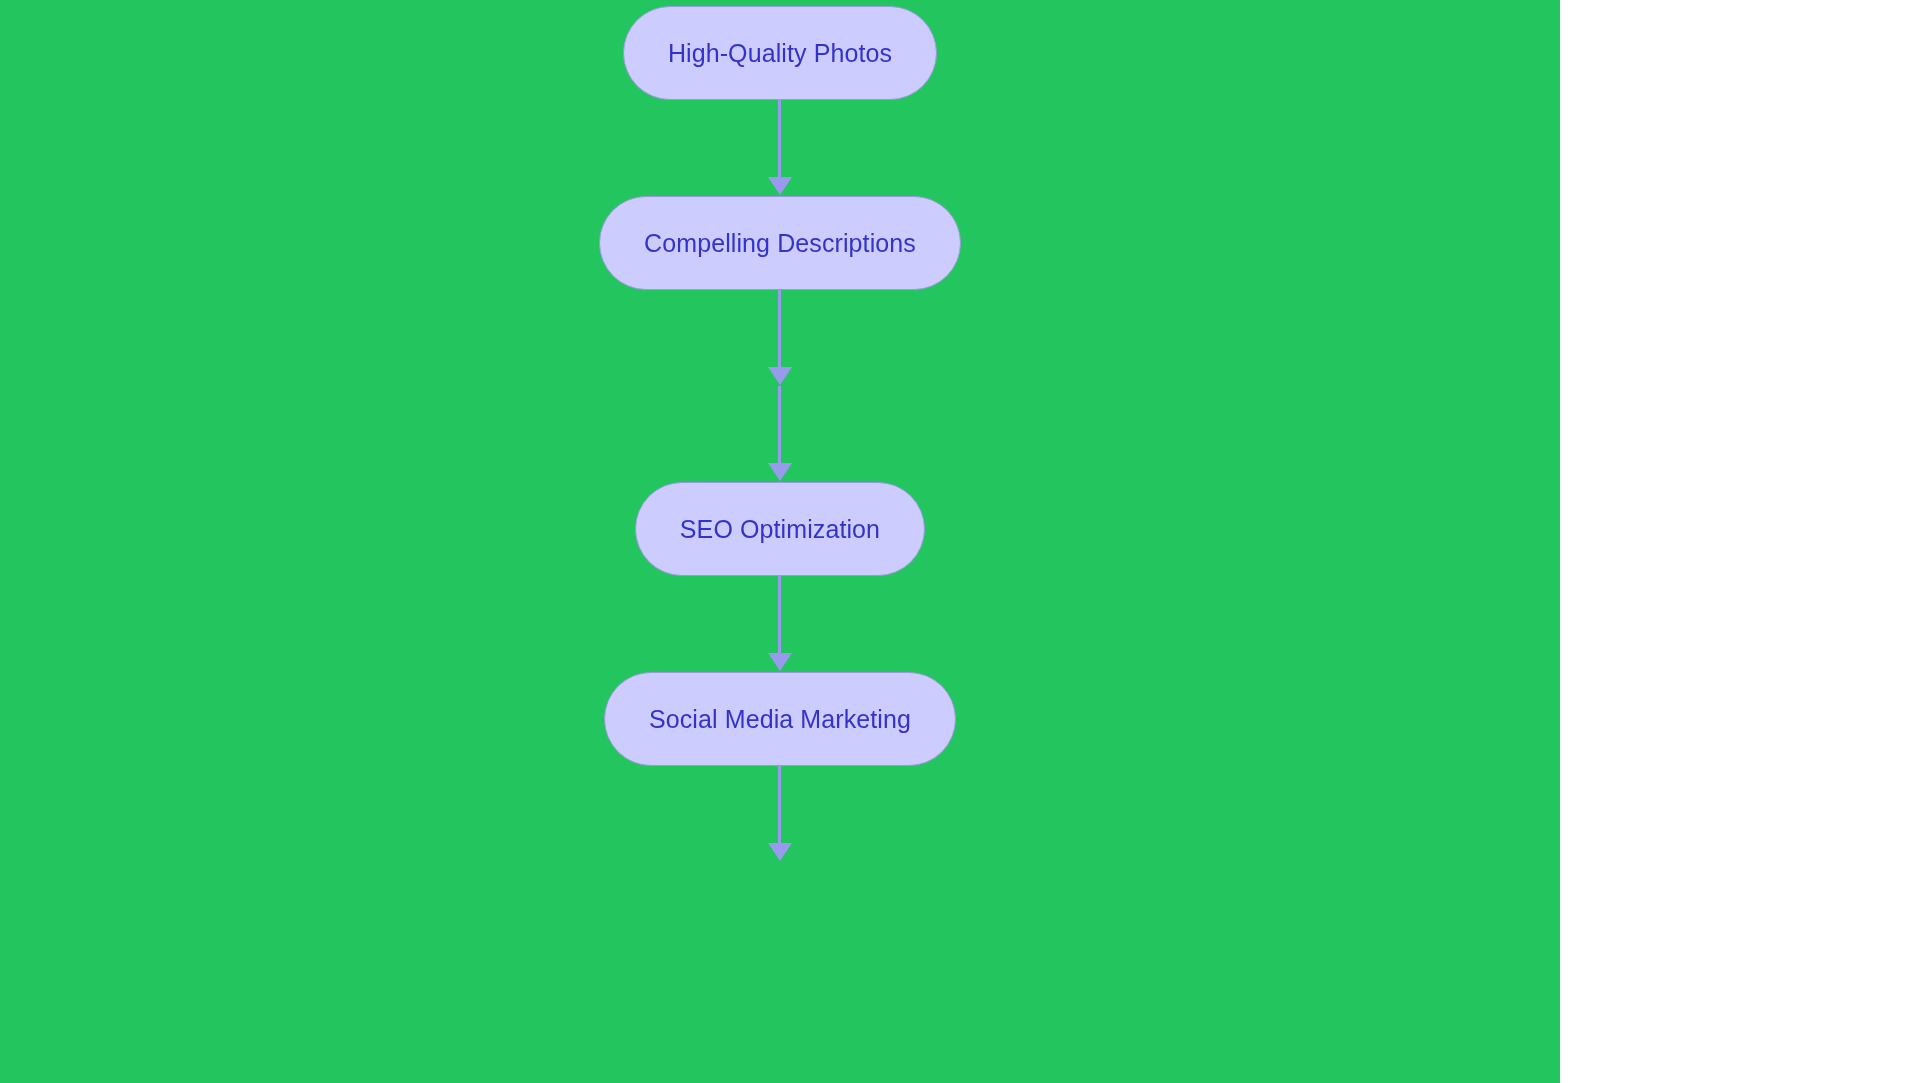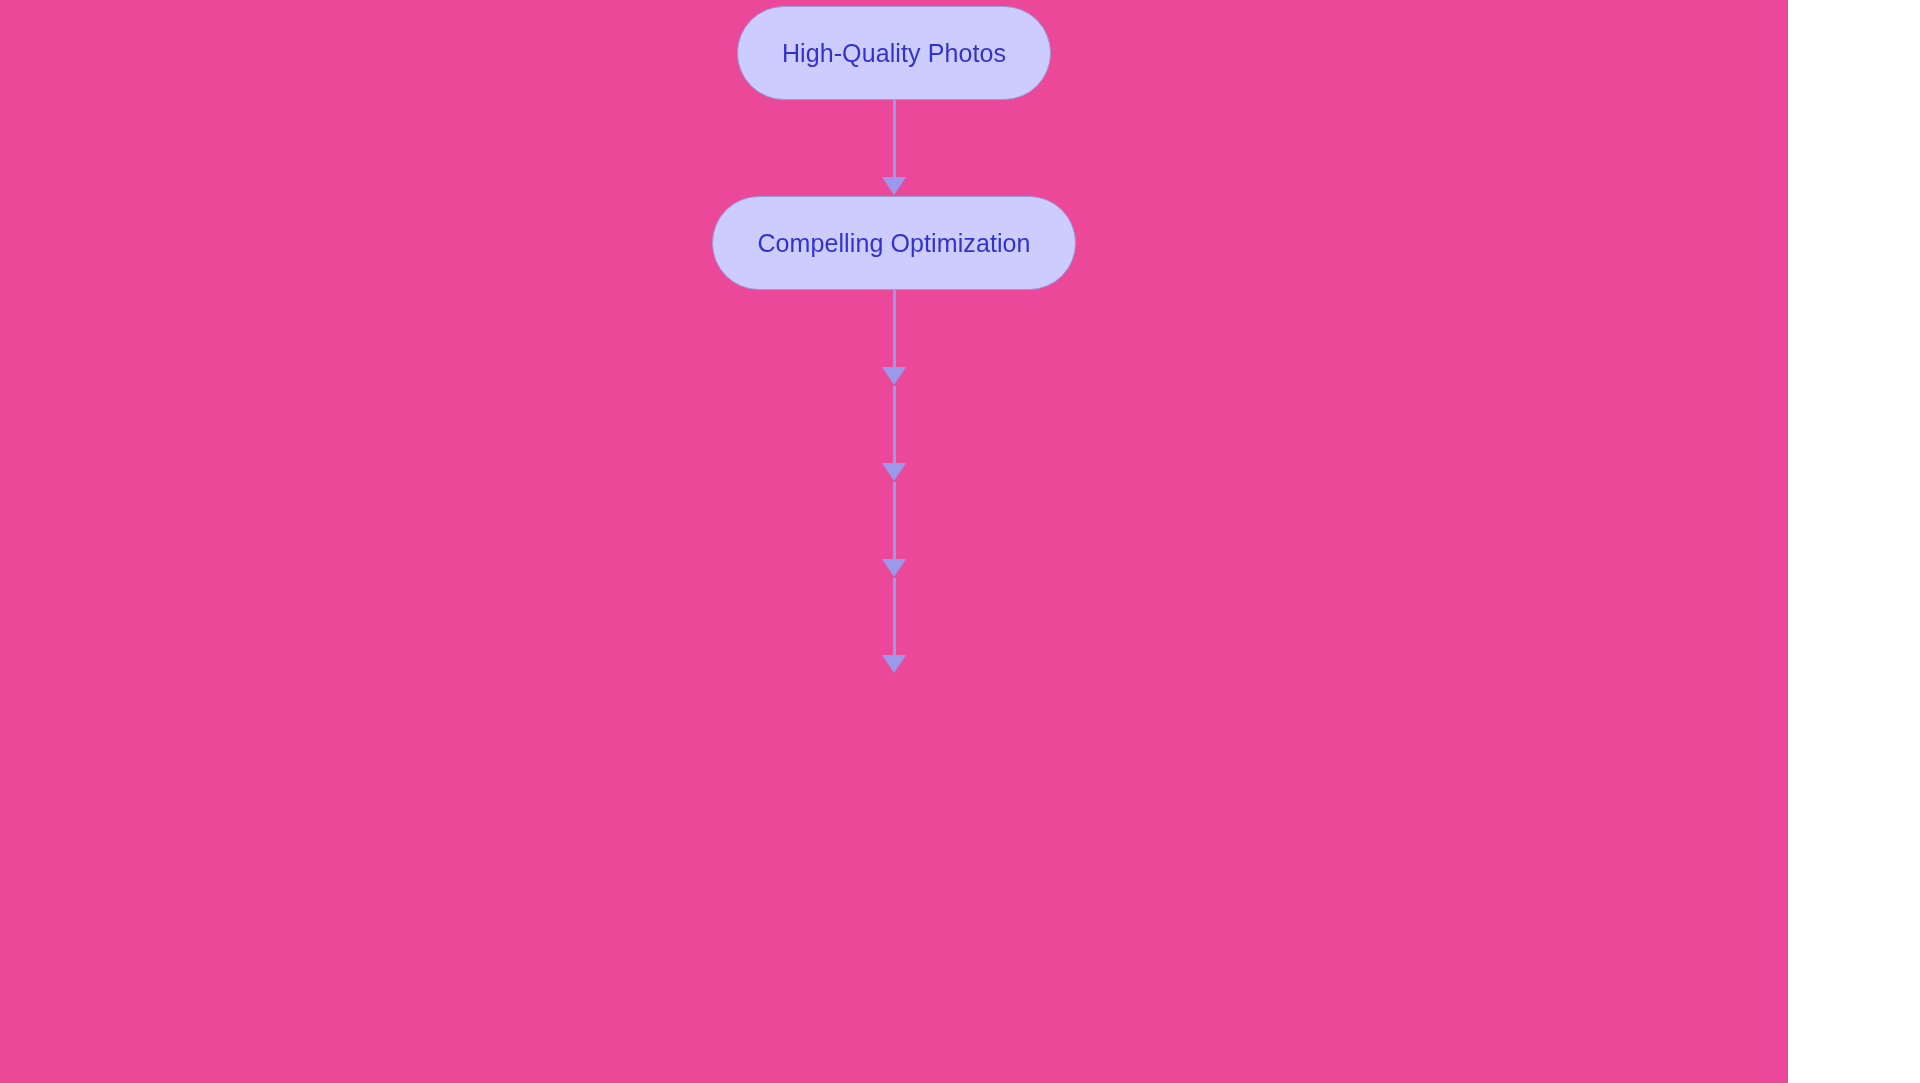--- a/index.html
+++ b/index.html
@@ -9,23 +9,23 @@
   }
   body {
     width: 1920px;
     height: 1083px;
     overflow: hidden;
     font-family: "Liberation Sans", "DejaVu Sans", sans-serif;
   }
 
   #flowchart-canvas {
     position: relative;
-    width: 1788px;
+    width: 1560px;
     height: 1083px;
-    background: #ec4899;
+    background: #22c55e;
     display: flex;
     flex-direction: column;
     align-items: center;
     justify-content: flex-start;
   }
 
   .flow-stack {
     display: flex;
     flex-direction: column;
     align-items: center;
@@ -88,40 +88,46 @@
     <div class="flow-node">
       <span class="flow-node-label">High-Quality Photos</span>
     </div>
 
     <div class="flow-connector">
       <div class="connector-line"></div>
       <div class="connector-arrowhead"></div>
     </div>
 
     <div class="flow-node">
-      <span class="flow-node-label">Compelling Optimization</span>
+      <span class="flow-node-label">Compelling Descriptions</span>
     </div>
 
     <div class="flow-connector">
       <div class="connector-line"></div>
       <div class="connector-arrowhead"></div>
     </div>
 
 
     <div class="flow-connector">
       <div class="connector-line"></div>
       <div class="connector-arrowhead"></div>
     </div>
 
+    <div class="flow-node">
+      <span class="flow-node-label">SEO Optimization</span>
+    </div>
 
     <div class="flow-connector">
       <div class="connector-line"></div>
       <div class="connector-arrowhead"></div>
     </div>
 
+    <div class="flow-node">
+      <span class="flow-node-label">Social Media Marketing</span>
+    </div>
 
     <div class="flow-connector">
       <div class="connector-line"></div>
       <div class="connector-arrowhead"></div>
     </div>
 
 
   </div>
 </div>
 

